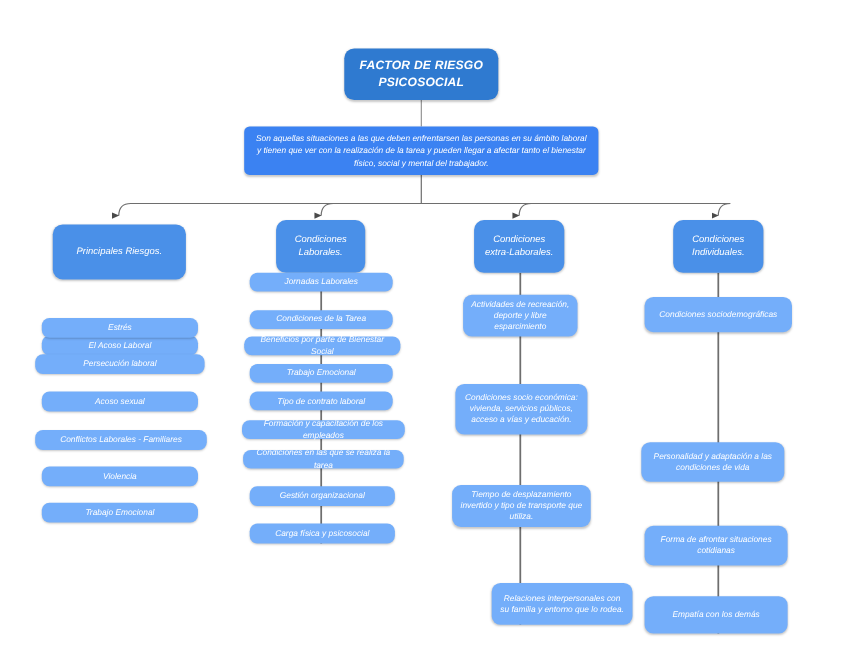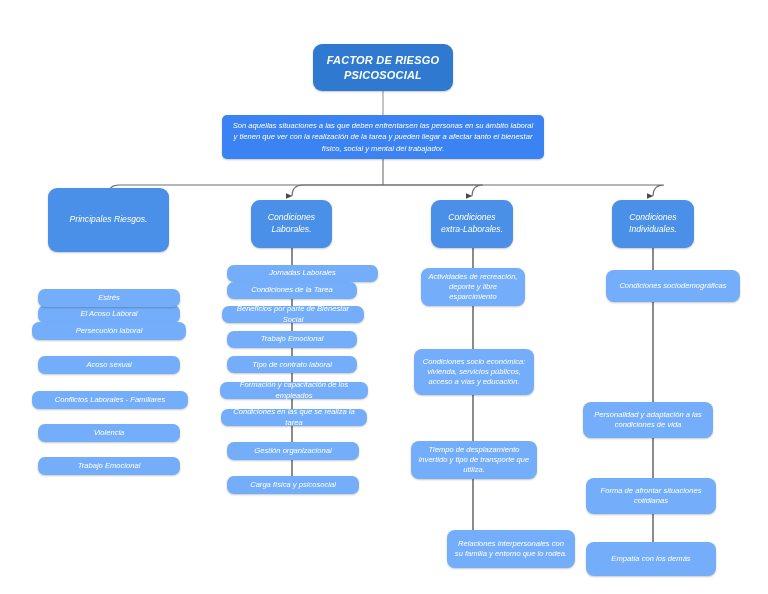--- a/index.html
+++ b/index.html
@@ -97,21 +97,21 @@
   </svg>
 
   <div class="node root" style="left:313px; top:44px; width:140px; height:47px;">
     <span>FACTOR DE RIESGO PSICOSOCIAL</span>
   </div>
 
   <div class="node desc" style="left:222px; top:115px; width:322px; height:44px;">
     <span>Son aquellas situaciones a las que deben enfrentarsen las personas en su ámbito laboral y tienen que ver con la realización de la tarea y pueden llegar a afectar tanto el bienestar físico, social y mental del trabajador.</span>
   </div>
 
-  <div class="node cat" style="left:48px; top:188px; width:121px; height:64px;">
+  <div class="node cat" style="left:48px; top:204px; width:121px; height:50px;">
     <span>Principales Riesgos.</span>
   </div>
 
   <div class="node leaf" style="left:38px; top:260px; width:142px; height:18px;margin-top:45px;">
     <span>El Acoso Laboral</span>
   </div>
   <div class="node leaf" style="left:38px; top:289px; width:142px; height:18px;">
     <span>Estrés</span>
   </div>
   <div class="node leaf" style="left:32px; top:322px; width:154px; height:18px;">
@@ -127,21 +127,21 @@
     <span>Violencia</span>
   </div>
   <div class="node leaf" style="left:38px; top:457px; width:142px; height:18px;">
     <span>Trabajo Emocional</span>
   </div>
 
   <div class="node cat" style="left:251px; top:200px; width:81px; height:48px;">
     <span>Condiciones Laborales.</span>
   </div>
 
-  <div class="node leaf" style="left:227px; top:265px; width:151px; height:17px;">
+  <div class="node leaf" style="left:227px; top:248px; width:130px; height:17px;">
     <span>Jornadas Laborales</span>
   </div>
   <div class="node leaf" style="left:227px; top:282px; width:130px; height:17px;">
     <span>Condiciones de la Tarea</span>
   </div>
   <div class="node leaf" style="left:222px; top:306px; width:142px; height:17px;">
     <span>Beneficios por parte de Bienestar Social</span>
   </div>
   <div class="node leaf" style="left:227px; top:331px; width:130px; height:17px;">
     <span>Trabajo Emocional</span>
@@ -176,21 +176,21 @@
     <span>Tiempo de desplazamiento invertido y tipo de transporte que utiliza.</span>
   </div>
   <div class="node leaf wide" style="left:409px; top:530px; width:128px; height:38px;margin-left:38px;">
     <span>Relaciones interpersonales con su familia y entorno que lo rodea.</span>
   </div>
 
   <div class="node cat" style="left:612px; top:200px; width:82px; height:48px;">
     <span>Condiciones Individuales.</span>
   </div>
 
-  <div class="node leaf wide" style="left:606px; top:270px; width:134px; height:32px;">
+  <div class="node leaf wide" style="left:586px; top:270px; width:134px; height:32px;">
     <span>Condiciones sociodemográficas</span>
   </div>
   <div class="node leaf wide" style="left:583px; top:402px; width:130px; height:36px;">
     <span>Personalidad y adaptación a las condiciones de vida</span>
   </div>
   <div class="node leaf wide" style="left:586px; top:478px; width:130px; height:36px;">
     <span>Forma de afrontar situaciones cotidianas</span>
   </div>
   <div class="node leaf wide" style="left:586px; top:542px; width:130px; height:34px;">
     <span>Empatía con los demás</span>

